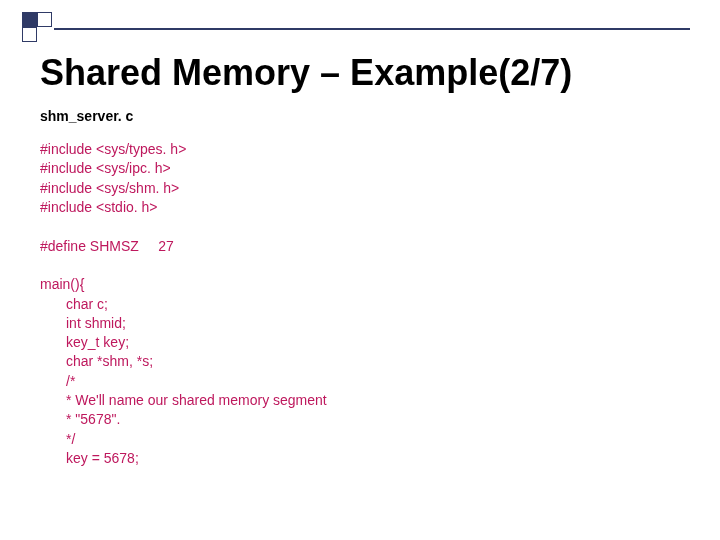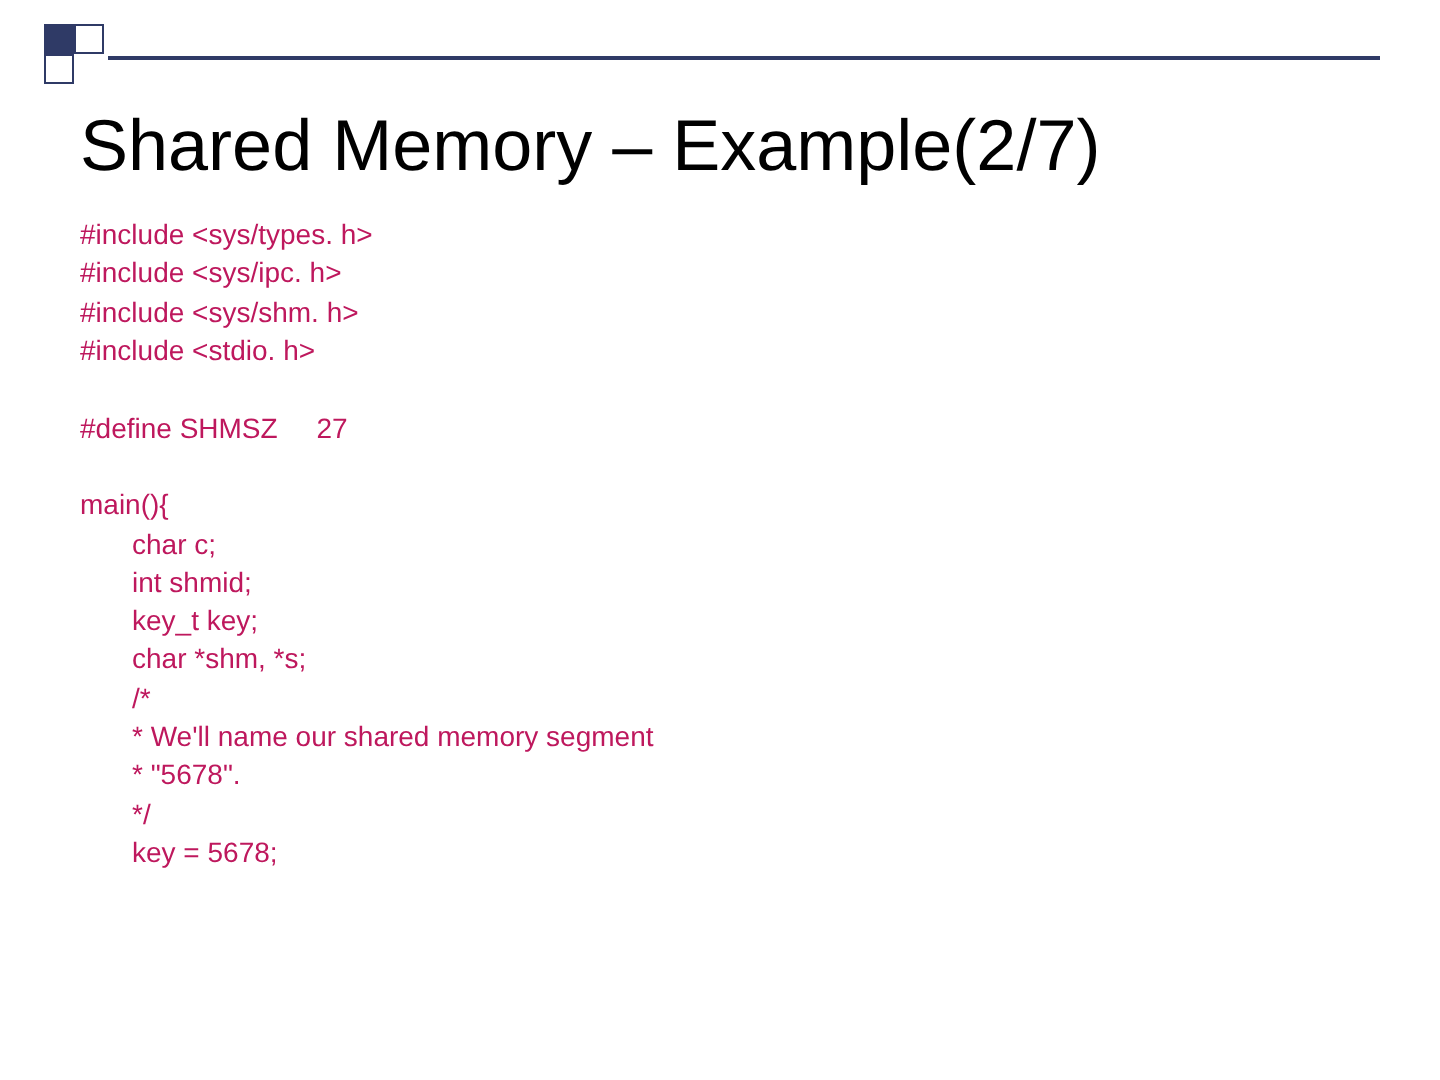--- a/index.html
+++ b/index.html
@@ -50,21 +50,21 @@
     position: absolute;
     left: 54px;
     right: 30px;
     top: 28px;
     height: 0;
     border-top: 2px solid #2f3a66;
   }
   .title {
     margin: 34px 0 14px 0;
     font-size: 36px;
-    font-weight: 400;
+    font-weight: 700;
     color: #000;
     letter-spacing: 0px;
     white-space: nowrap;
   }
   .filename {
     font-size: 14px;
     font-weight: bold;
     margin-bottom: 16px;
   }
   .code {
@@ -86,20 +86,21 @@
 
   <div class="deco">
     <div class="sq sq1"></div>
     <div class="sq sq2"></div>
     <div class="sq sq3"></div>
   </div>
   <div class="rule"></div>
 
   <h1 class="title">Shared Memory – Example(2/7)</h1>
 
+  <div class="filename">shm_server. c</div>
 
   <div class="code"><span>#include &lt;sys/types. h&gt;</span>
 <span>#include &lt;sys/ipc. h&gt;</span>
 <span>#include &lt;sys/shm. h&gt;</span>
 <span>#include &lt;stdio. h&gt;</span>
 <span></span>
 <span>#define SHMSZ     27</span>
 <span></span>
 <span>main(){</span>
 <span class="indent">char c;</span>

